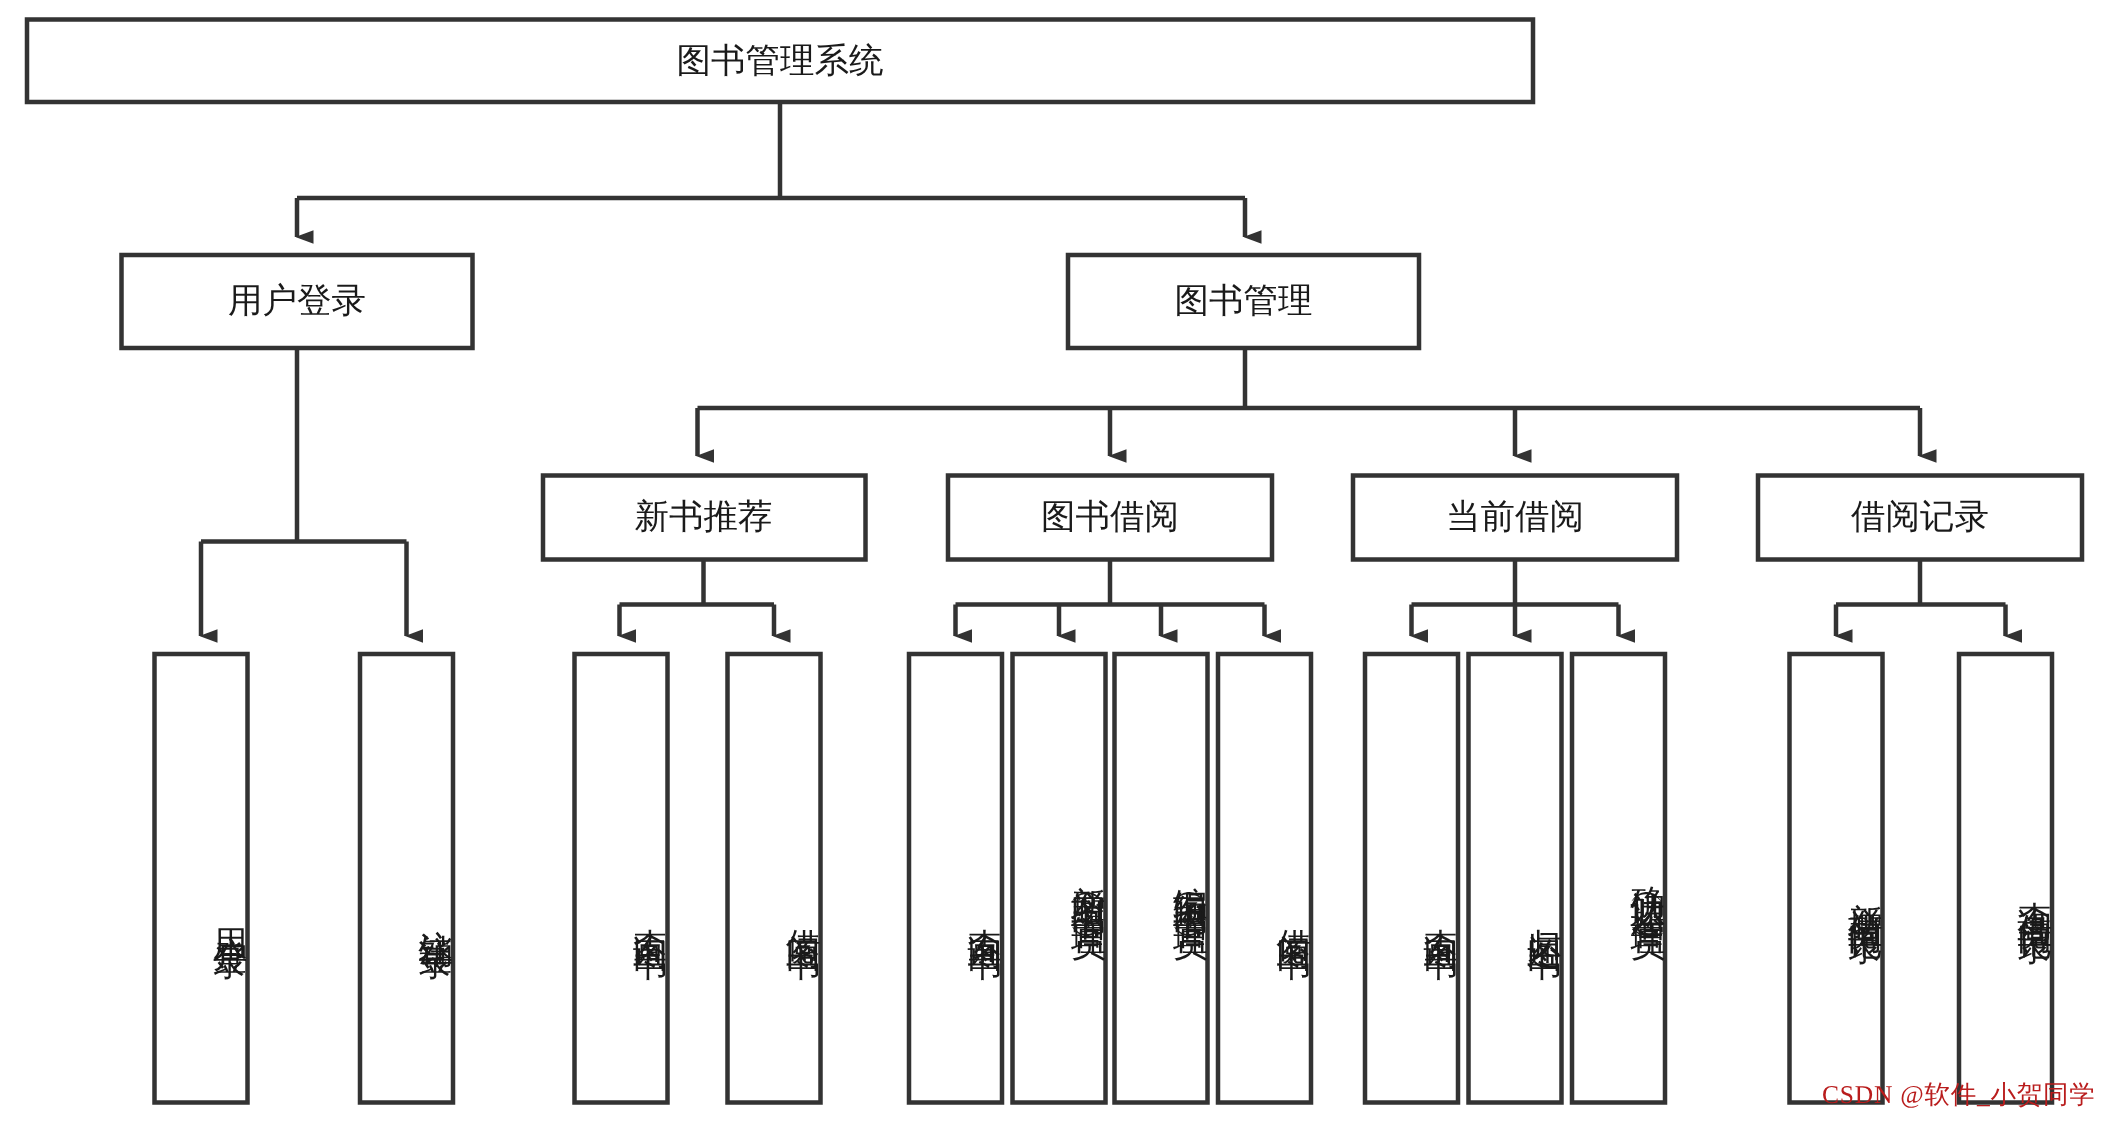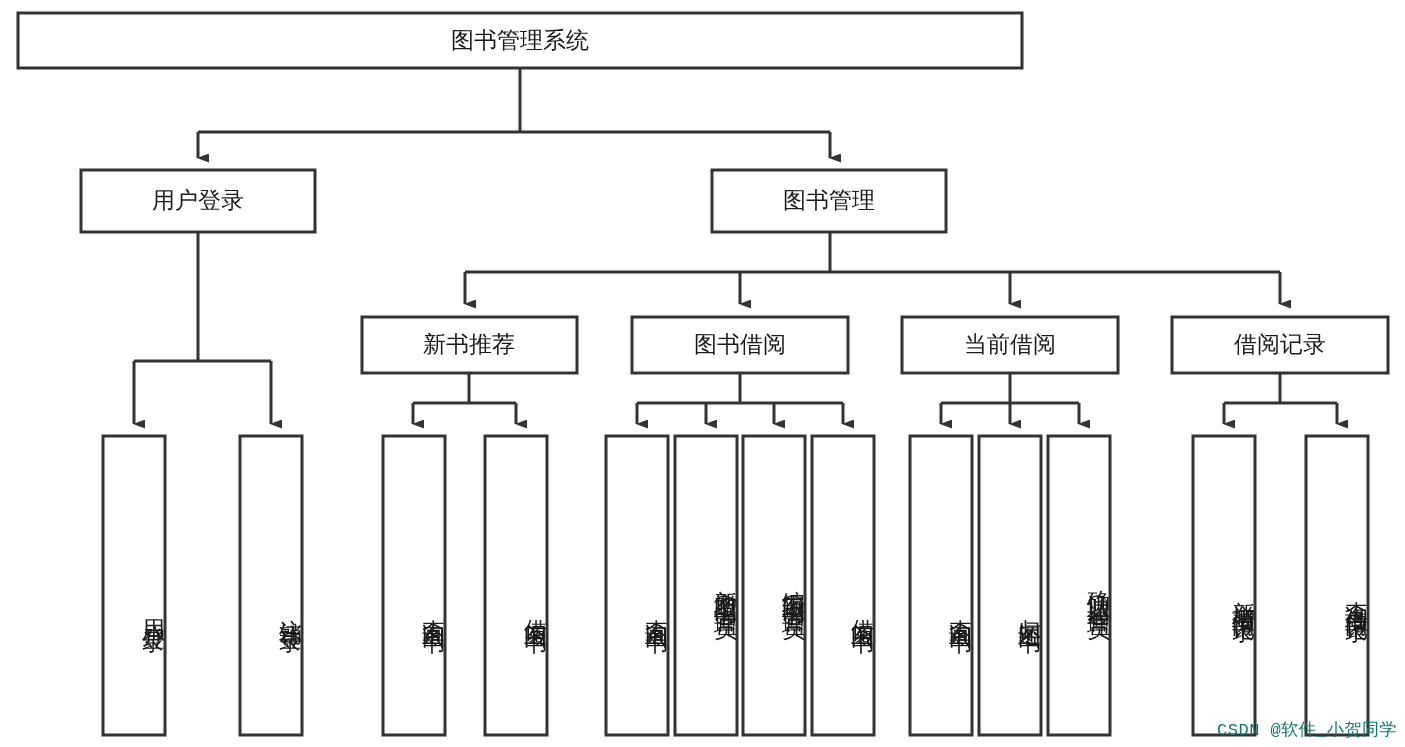--- a/index.html
+++ b/index.html
@@ -57,23 +57,23 @@
     white-space: nowrap;
     display: flex;
     align-items: flex-start;
     justify-content: center;
     pointer-events: none;
   }
   .watermark {
     position: absolute;
     right: 8px;
     bottom: 6px;
-    font-family: Liberation Mono, monospace;
+    font-family: Liberation Serif, serif;
     font-size: 17px;
-    color: #0f766e;
+    color: #b91c1c;
     letter-spacing: 0.5px;
     white-space: nowrap;
     user-select: none;
     text-align: center;
   }
 </style>
 </head>
 <body>
 
 <div id="diagram-root">

